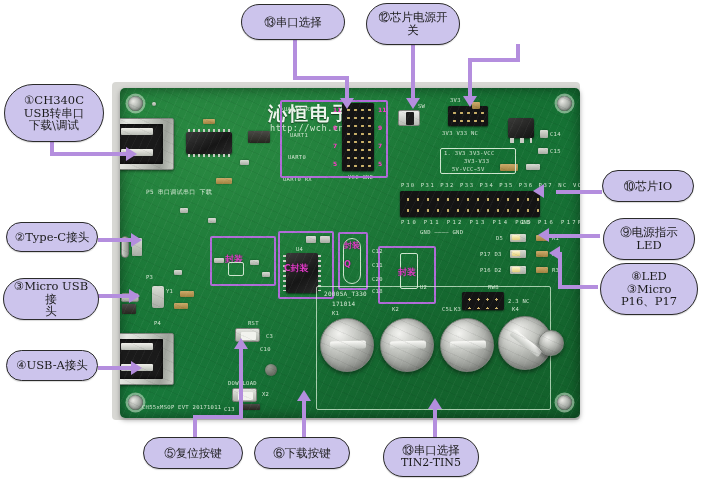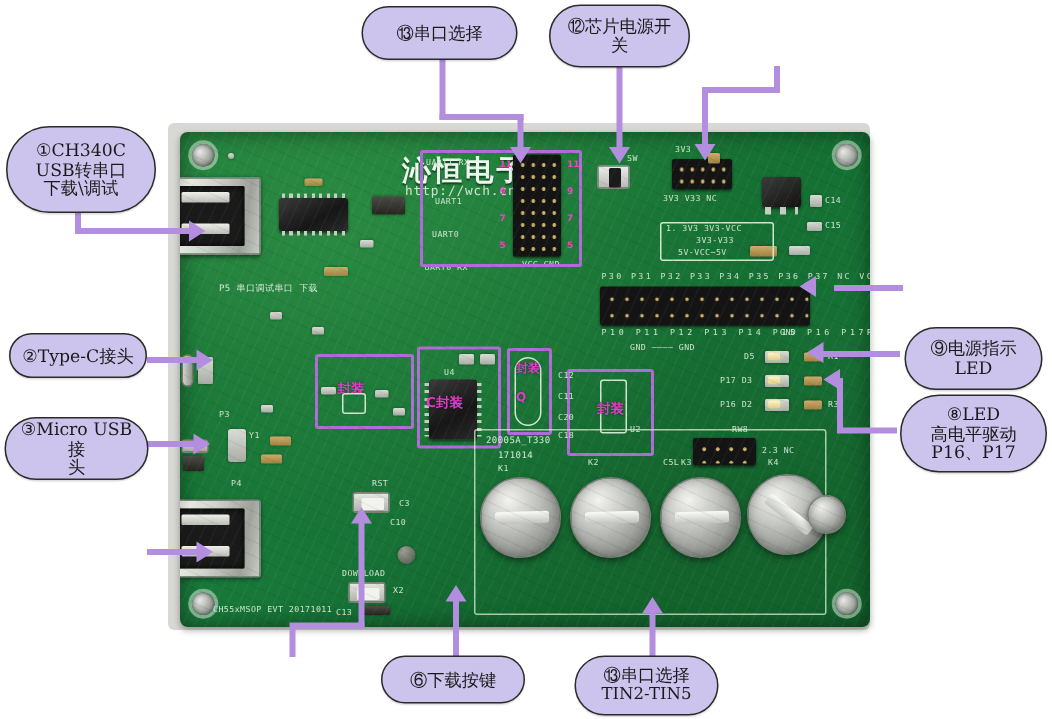--- a/index.html
+++ b/index.html
@@ -445,42 +445,51 @@
 
   <div class="callout" style="left:3px;top:278px;width:96px;height:42px;flex-direction:column;">
     <span>③Micro USB接</span>
     <span>头</span>
   </div>
 
   <div class="callout" style="left:6px;top:222px;width:92px;height:30px;">
     <span>②Type-C接头</span>
   </div>
 
-
+  <div class="callout" style="left:6px;top:350px;width:92px;height:31px;">
+    <span>④USB-A接头</span>
+  </div>
+
+  <div class="callout" style="left:143px;top:437px;width:100px;height:32px;">
+    <span>⑤复位按键</span>
+  </div>
 
   <div class="callout" style="left:254px;top:437px;width:96px;height:32px;">
     <span>⑥下载按键</span>
   </div>
 
   <div class="callout" style="left:383px;top:437px;width:96px;height:40px;flex-direction:column;">
     <span>⑬串口选择</span>
     <span style="font-size:11px;">TIN2-TIN5</span>
   </div>
 
   <div class="callout" style="left:600px;top:263px;width:98px;height:52px;flex-direction:column;text-align:right;">
     <span>⑧LED</span>
-    <span>高电平驱动</span>
+    <span>③Micro</span>
     <span>P16、P17</span>
   </div>
 
   <div class="callout" style="left:603px;top:218px;width:92px;height:42px;flex-direction:column;">
     <span>⑨电源指示</span>
     <span>LED</span>
   </div>
 
+  <div class="callout" style="left:602px;top:170px;width:92px;height:32px;">
+    <span>⑩芯片IO</span>
+  </div>
 
 
   <div class="callout" style="left:241px;top:4px;width:104px;height:36px;">
     <span>⑬串口选择</span>
   </div>
 
   <div class="callout" style="left:366px;top:3px;width:94px;height:42px;flex-direction:column;">
     <span>⑫芯片电源开</span>
     <span>关</span>
   </div>

